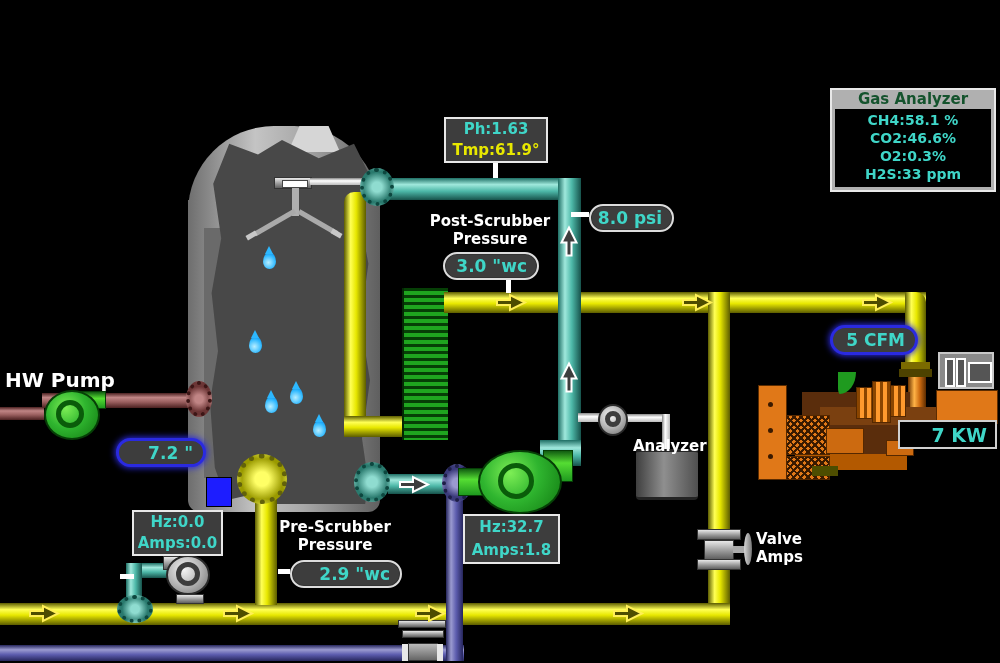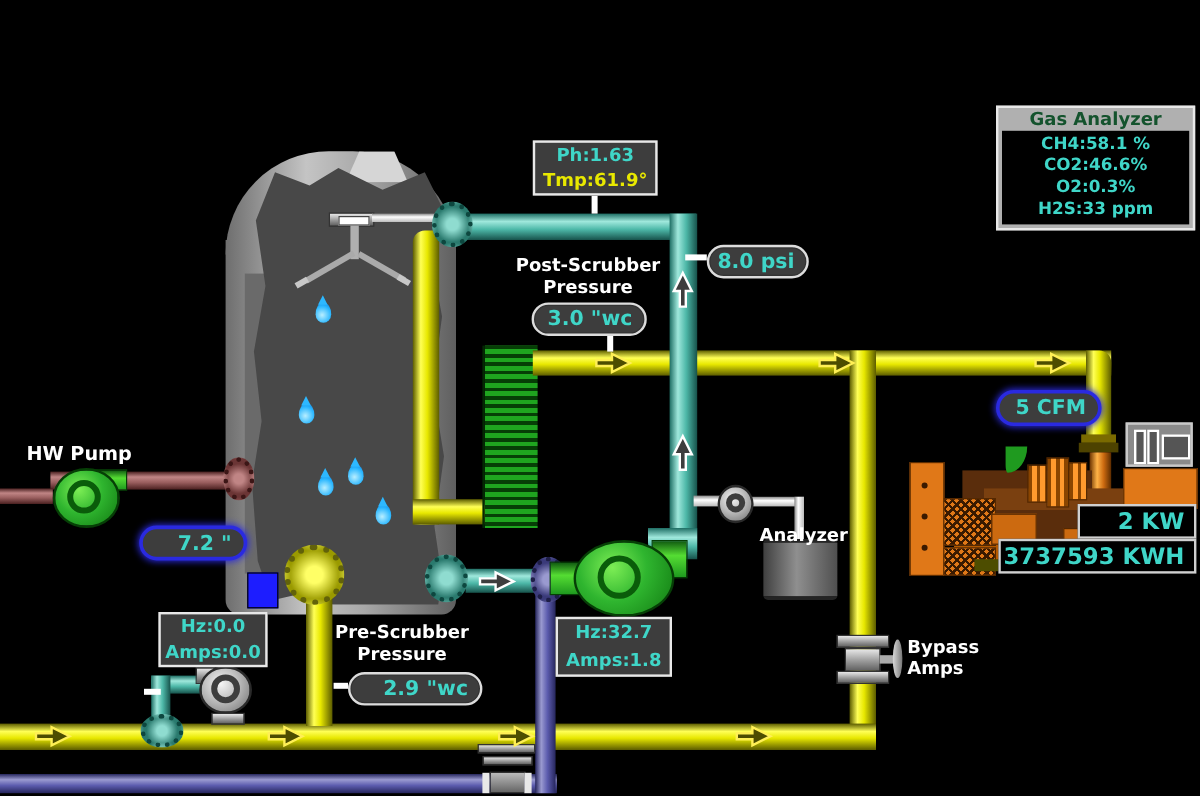--- a/index.html
+++ b/index.html
@@ -185,31 +185,31 @@
     <span>7.2 "</span></div>
   <div class="abs pill pill-blue" style="left:806px;top:325px;width:88px;height:30px;line-height:25px;margin-left:24px;">
     <span>5 CFM</span></div>
   <div class="abs pill pill-white" style="left:589px;top:204px;width:85px;height:28px;line-height:25px;">
     <span>8.0 psi</span></div>
   <div class="abs pill pill-white" style="left:443px;top:252px;width:96px;height:28px;line-height:25px;">
     <span>3.0 "wc</span></div>
   <div class="abs pill pill-white" style="left:290px;top:560px;width:112px;height:28px;line-height:25px;">
     <span>2.9 "wc</span></div>
 
-  <div class="abs wlbl" style="left:22px;top:368px;font-size:16px;">HW Pump</div>
+  <div class="abs wlbl" style="left:5px;top:368px;font-size:20px;">HW Pump</div>
   <div class="abs wlbl" style="left:425px;top:212px;width:130px;text-align:center;line-height:18px;">
     <div>Post-Scrubber</div>
     <div>Pressure</div>
   </div>
   <div class="abs wlbl" style="left:270px;top:518px;width:130px;text-align:center;line-height:18px;">
     <div>Pre-Scrubber</div>
     <div>Pressure</div>
   </div>
   <div class="abs wlbl" style="left:756px;top:530px;line-height:18px;">
-    <div>Bypass</div>
+    <div>Valve</div>
     <div>Amps</div>
   </div>
 
   <div class="abs panel" style="left:444px;top:117px;width:104px;height:46px;">
     <div class="prow cyan">
         <span>Ph:</span>
       <span>1.63</span>
       </div>
     <div class="prow ylw">
         <span>Tmp:</span>
@@ -255,23 +255,21 @@
         <span>0.3%</span>
         </div>
       <div class="prow cyan" style="font-size:14px;line-height:18px;padding:0;">
         <span>H2S:</span>
         <span>33 ppm</span>
         </div>
     </div>
   </div>
 
   <div class="abs blackbox" style="left:898px;top:420px;width:99px;height:29px;line-height:26px;">
-    <span>2 KW</span></div>
-  <div class="abs blackbox" style="left:832px;top:449px;width:165px;height:29px;line-height:26px;">
-    <span>3737593 KWH</span></div>
+    <span>7 KW</span></div>
 
   <svg class="arrow" style="left:495px;top:293px;" width="32" height="19" viewBox="0 0 32 19">
       <path d="M2 7 h13 V2 l15 7.5 -15 7.5 v-5 H2 z" fill="#4d4d00" stroke="#ffef55" stroke-width="2"></path>
     </svg>
   <svg class="arrow" style="left:681px;top:293px;" width="32" height="19" viewBox="0 0 32 19">
       <path d="M2 7 h13 V2 l15 7.5 -15 7.5 v-5 H2 z" fill="#4d4d00" stroke="#ffef55" stroke-width="2"></path>
     </svg>
   <svg class="arrow" style="left:861px;top:293px;" width="32" height="19" viewBox="0 0 32 19">
       <path d="M2 7 h13 V2 l15 7.5 -15 7.5 v-5 H2 z" fill="#4d4d00" stroke="#ffef55" stroke-width="2"></path>
     </svg>

